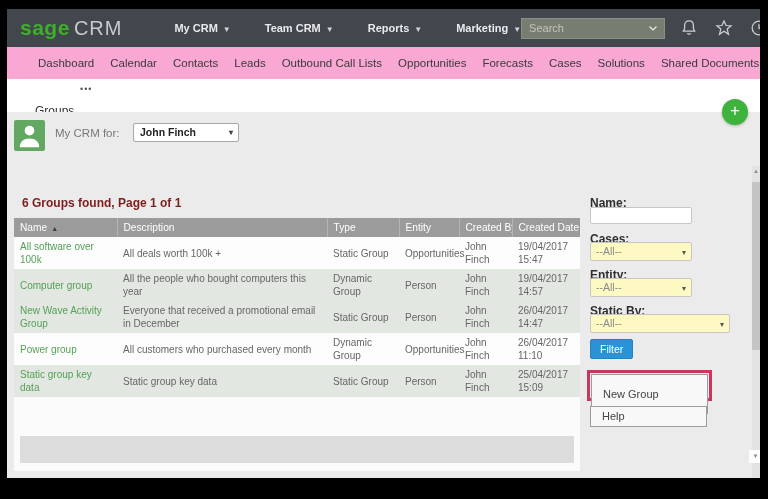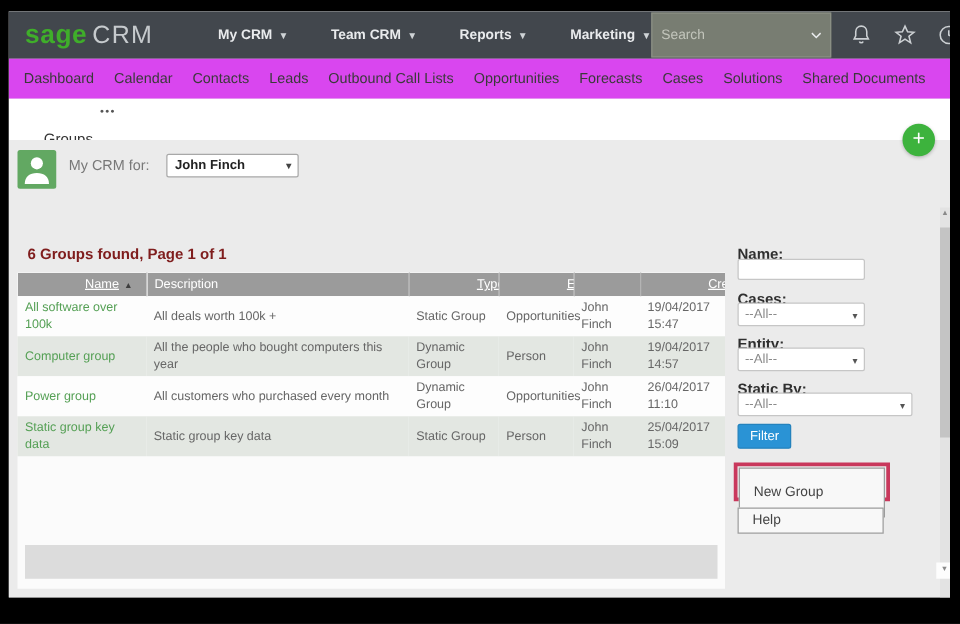--- a/index.html
+++ b/index.html
@@ -7,62 +7,62 @@
   .app { position:absolute; left:7px; top:9px; width:753px; height:469px; background:#ebebeb; overflow:hidden; }
 
   
   .topbar { position:absolute; left:0; top:0; width:753px; height:38px; background:#42474d; display:flex; align-items:center; }
   .logo { margin-left:13px; display:flex; align-items:baseline; gap:4px; white-space:nowrap; }
   .logo .sage { color:#3fae2a; font-size:21px; font-weight:bold; letter-spacing:0.5px; }
   .logo .crm  { color:#c6cacd; font-size:20px; letter-spacing:1px; }
   .topmenus { display:flex; gap:34px; margin-left:52px;text-align:right; }
   .topmenu { color:#e9ebed; font-size:11px; font-weight:bold; white-space:nowrap; cursor:pointer; }
   .topmenu .caret { color:#cfd3d6; font-size:8px; margin-left:5px; }
-  .searchbox { margin-left:auto; margin-right:14px; width:144px; height:36px; background:#787d72; border:1px solid #8a8f84; display:flex; align-items:center; padding:0 5px 0 7px; }
+  .searchbox { margin-left:auto; margin-right:14px; width:144px; height:21px; background:#787d72; border:1px solid #8a8f84; display:flex; align-items:center; padding:0 5px 0 7px; }
   .searchbox input { flex:1; min-width:0; background:transparent; border:none; outline:none; color:#d6d8d0; font-size:11px; font-family:"Liberation Sans",sans-serif; }
   .searchbox input::placeholder { color:#c2c5bb; }
   .topicons { display:flex; gap:15px; margin-right:16px; align-items:center; }
   .topicon { width:20px; height:20px; cursor:pointer; }
   .topicon svg { width:20px; height:20px; stroke:#ccd0d3; fill:none; stroke-width:1.5; }
 
   
-  .navrow { position:absolute; left:0; top:38px; width:753px; height:32px; background:#d946ef; display:flex; align-items:center; gap:16px; padding-left:12px; }
+  .navrow { position:absolute; left:0; top:38px; width:753px; height:32px; background:#f9a8d4; display:flex; align-items:center; gap:16px; padding-left:31px; }
   .navitem { font-size:11.5px; color:#3a3a3a; white-space:nowrap; cursor:pointer; }
   .tabrow { position:absolute; left:0; top:70px; width:753px; height:33px; background:#fff; }
   .tab { position:absolute; left:23px; top:25px; font-size:12px; color:#333; padding:0 5px 6px 5px; border-bottom:3px solid #44a944; cursor:pointer; }
   .tab-more { position:absolute; left:73px; top:5px; font-size:9px; color:#555; letter-spacing:1px; cursor:pointer; }
 
   
   .content { position:absolute; left:0; top:103px; width:753px; height:366px; background:#ebebeb; }
   .avatar { position:absolute; left:7px; top:8px; width:31px; height:31px; background:#62a862; border-radius:2px; overflow:hidden; }
   .avatar svg { width:31px; height:31px; }
   .ctx-label { position:absolute; left:48px; top:15px; font-size:11.5px; color:#787878; }
   .ctx-select { position:absolute; left:126px; top:11px; width:106px; height:19px; background:#fff; border:1px solid #a8a8a8; border-radius:2px; font-size:10.5px; font-weight:bold; color:#222; line-height:17px; padding-left:6px; cursor:pointer; }
   .ctx-select .arrow { position:absolute; right:5px; top:0; font-size:8px; color:#444; line-height:17px; }
   .plus-btn { position:absolute; left:715px; top:-13px; width:26px; height:26px; border-radius:50%; background:#3db33d; color:#fff; font-size:17px; line-height:24px; text-align:center; box-shadow:0 1px 3px rgba(0,0,0,0.25); cursor:pointer; }
 
   .results-heading { position:absolute; left:15px; top:84px; font-size:12px; font-weight:bold; color:#7f1d1d; }
 
   .panel { position:absolute; left:7px; top:106px; width:566px; height:253px; background:#fbfbfb; }
   table.grid { border-collapse:collapse; table-layout:fixed; width:566px; }
   table.grid th { background:#9b9b9b; color:#fff; font-size:10.2px; font-weight:normal; text-align:left; padding:4px 5px 4px 6px; border-left:1px solid #b4b4b4; white-space:nowrap; overflow:hidden; }
   table.grid th:first-child { border-left:none; }
-  table.grid th .hlink { text-decoration:underline; cursor:pointer;margin-left:48px; }
+  table.grid th .hlink { cursor:pointer; }
   table.grid th .sort { color:#3e3e3e; font-size:7px; margin-left:4px; text-decoration:none; }
   table.grid td { font-size:10px; padding:3px 5px 3px 6px; vertical-align:middle; line-height:1.3; color:#666; }
   table.grid tr.odd  td { background:#fdfdfd; }
   table.grid tr.even td { background:#e3e7e2; }
   td.green { color:#55a055; }
   td .rowlink { color:#55a055; cursor:pointer; }
   .panel-footer { position:absolute; left:6px; top:218px; width:554px; height:27px; background:#dcdcdc; }
 
   
   .sb-label { position:absolute; left:583px; font-size:12px; font-weight:bold; color:#2f2f2f; }
   .sb-input { position:absolute; left:583px; width:102px; height:17px; background:#fff; border:1px solid #c6c6c6; border-radius:2px; font-size:10.5px; padding:0 4px; font-family:"Liberation Sans",sans-serif; outline:none; }
-  .sb-select { position:absolute; left:583px; width:102px; height:19px; background:#ffffff; border:1px solid #c6c6c6; border-radius:2px; font-size:10.5px; color:#8a8a8a; line-height:17px; padding-left:5px; cursor:pointer; }
+  .sb-select { position:absolute; left:583px; width:102px; height:19px; background:#fef9c3; border:1px solid #c6c6c6; border-radius:2px; font-size:10.5px; color:#8a8a8a; line-height:17px; padding-left:5px; cursor:pointer; }
   .sb-select .arrow { position:absolute; right:5px; top:1px; font-size:8px; color:#555; }
   .filter-btn { position:absolute; left:583px; top:227px; background:#2a93d5; border:1px solid #2482bd; border-radius:2px; color:#fff; font-size:10.5px; padding:3px 9px; cursor:pointer; }
   .newgroup-wrap { position:absolute; left:580px; top:258px; width:125px; height:31px; border:3px solid #c9385c; padding:1px; }
   .btn-gray { background:#f8f8f8; border:1px solid #9c9c9c; color:#444; font-size:11px; text-align:left; padding:4px 0 4px 11px; cursor:pointer; width:100%; font-family:"Liberation Sans",sans-serif; }
   .newgroup-btn { height:40px; }
   .help-btn { position:absolute; left:583px; top:294px; width:117px; height:21px; padding-top:3px; }
 
   
   .scrollbar { position:absolute; left:745px; top:54px; width:8px; height:312px; background:#e3e3e3; }
   .sb-up   { position:absolute; left:744px; top:56px;  width:10px; font-size:6px; color:#8a8a8a; text-align:center; cursor:pointer; }
@@ -178,20 +178,28 @@
               <td>19/04/2017 15:47</td>
             </tr>
             <tr class="even">
               <td class="green"><span class="rowlink">Computer group</span></td>
               <td class="green">All the people who bought computers this year</td>
               <td>Dynamic Group</td>
               <td>Person</td>
               <td>John Finch</td>
               <td>19/04/2017 14:57</td>
             </tr>
+            <tr class="even">
+              <td class="green"><span class="rowlink">New Wave Activity Group</span></td>
+              <td class="green">Everyone that received a promotional email in December</td>
+              <td>Static Group</td>
+              <td>Person</td>
+              <td>John Finch</td>
+              <td>26/04/2017 14:47</td>
+            </tr>
             <tr class="odd">
               <td class="green"><span class="rowlink">Power group</span></td>
               <td class="green">All customers who purchased every month</td>
               <td>Dynamic Group</td>
               <td>Opportunities</td>
               <td>John Finch</td>
               <td>26/04/2017 11:10</td>
             </tr>
             <tr class="even">
               <td class="green"><span class="rowlink">Static group key data</span></td>

